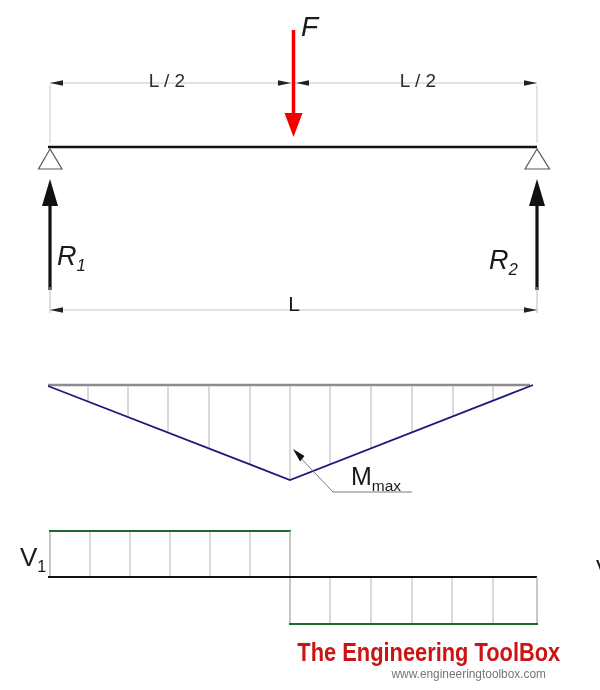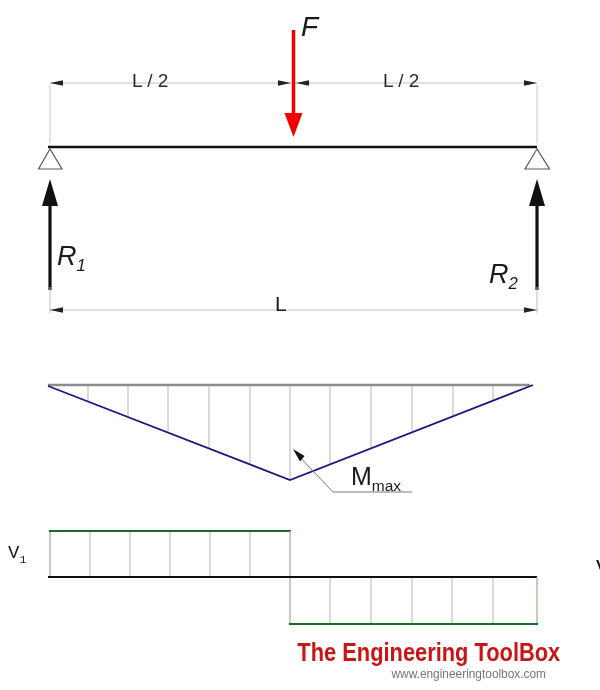--- a/index.html
+++ b/index.html
@@ -1,30 +1,30 @@
 <!DOCTYPE html>
 <html><head>
 <meta charset="utf-8">
 <style>
   html,body{margin:0;padding:0;background:#ffffff;}
   #stage{position:relative;width:600px;height:690px;background:#ffffff;overflow:hidden;
          font-family:"Liberation Sans", sans-serif;}
   #linework{position:absolute;left:0;top:0;}
   .lbl{position:absolute;color:#1a1a1a;white-space:nowrap;line-height:1;}
   .italic{font-style:italic;}
-  .center{}
+  .center{text-align:center;}
   .lbl sub{font-size:62%;font-style:inherit;}
   #force-label{left:301px;top:13px;font-size:28px;}
   #dim-left-label{left:132px;top:71px;width:70px;font-size:19px;color:#2b2b2b;}
   #dim-right-label{left:383px;top:71px;width:70px;font-size:19px;color:#2b2b2b;}
   #r1-label{left:57px;top:243px;font-size:27px;font-style:italic;}
-  #r2-label{left:489px;top:247px;font-size:27px;margin-top:14px;}
+  #r2-label{left:489px;top:247px;font-size:27px;}
   #span-label{left:275px;top:293px;width:38px;font-size:21px;}
   #mmax-label{left:351px;top:464px;font-size:25px;}
-  #v1-label{left:8px;top:544px;font-size:19px;font-family:Liberation Mono, monospace;}
+  #v1-label{left:20px;top:544px;font-size:26px;}
   #v2-label{left:552px;top:558px;font-size:23px;margin-left:44px;}
   #brand-title{left:250px;top:639px;width:296px;text-align:right;font-size:26px;
                font-weight:bold;color:#cc1414;transform:scaleX(.84);transform-origin:100% 50%;}
   #brand-url{left:350px;top:668px;width:196px;text-align:right;font-size:12.5px;
              color:#757575;transform:scaleX(.95);transform-origin:100% 50%;}
 </style>
 </head>
 <body>
 
 <div id="stage">

